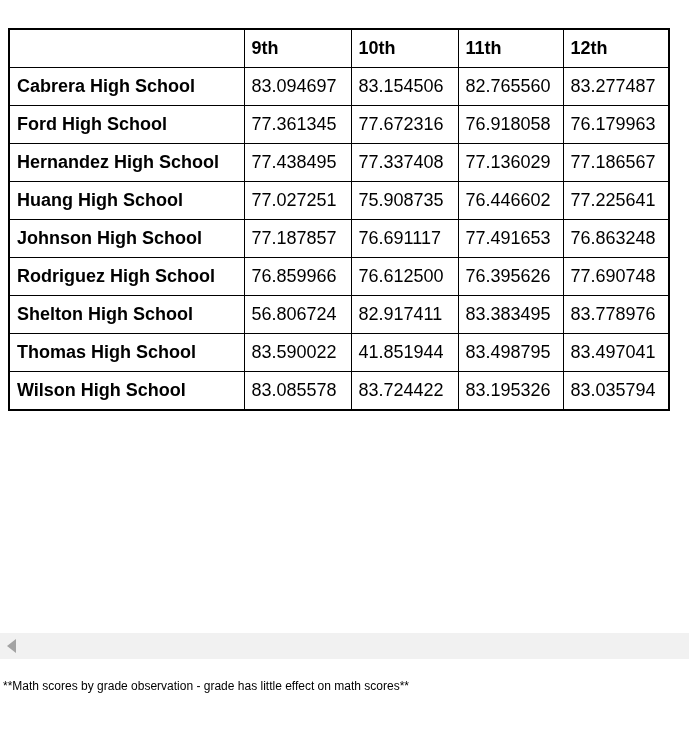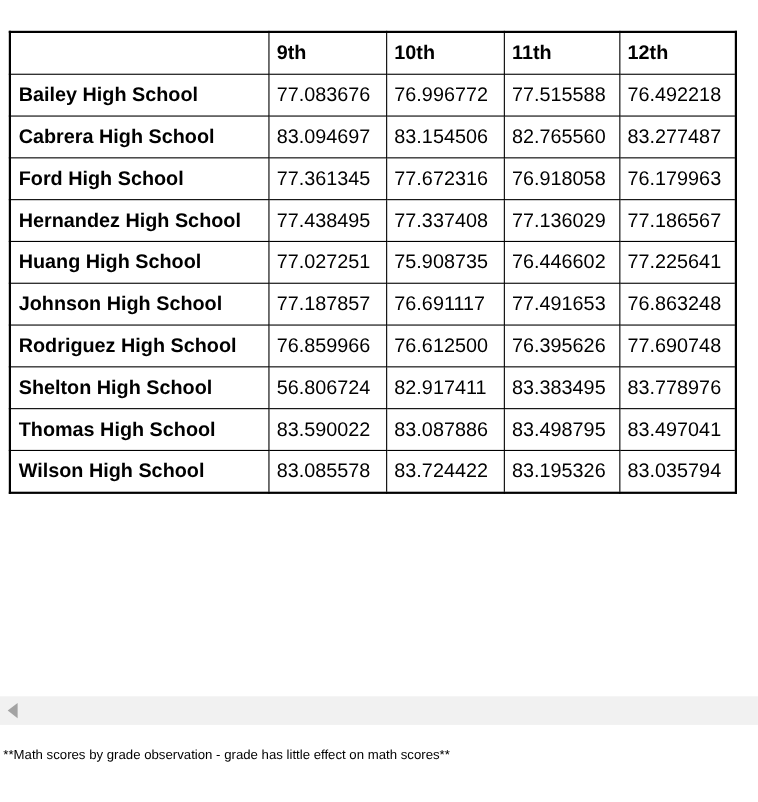--- a/index.html
+++ b/index.html
@@ -97,27 +97,20 @@
       <tr id="header-row">
           <th></th>
           <th>9th</th>
           <th>10th</th>
           <th>11th</th>
           <th>12th</th>
         </tr>
     </thead>
     <tbody id="table-body">
         <tr>
-          <th class="school">Bailey High School</th>
-          <td>77.083676</td>
-          <td>76.996772</td>
-          <td>77.515588</td>
-          <td>76.492218</td>
-        </tr>
-        <tr>
           <th class="school">Cabrera High School</th>
           <td>83.094697</td>
           <td>83.154506</td>
           <td>82.765560</td>
           <td>83.277487</td>
         </tr>
         <tr>
           <th class="school">Ford High School</th>
           <td>77.361345</td>
           <td>77.672316</td>
@@ -155,21 +148,21 @@
         <tr>
           <th class="school">Shelton High School</th>
           <td>56.806724</td>
           <td>82.917411</td>
           <td>83.383495</td>
           <td>83.778976</td>
         </tr>
         <tr>
           <th class="school">Thomas High School</th>
           <td>83.590022</td>
-          <td>83.087886</td>
+          <td>41.851944</td>
           <td>83.498795</td>
           <td>83.497041</td>
         </tr>
         <tr>
           <th class="school">Wilson High School</th>
           <td>83.085578</td>
           <td>83.724422</td>
           <td>83.195326</td>
           <td>83.035794</td>
         </tr>

